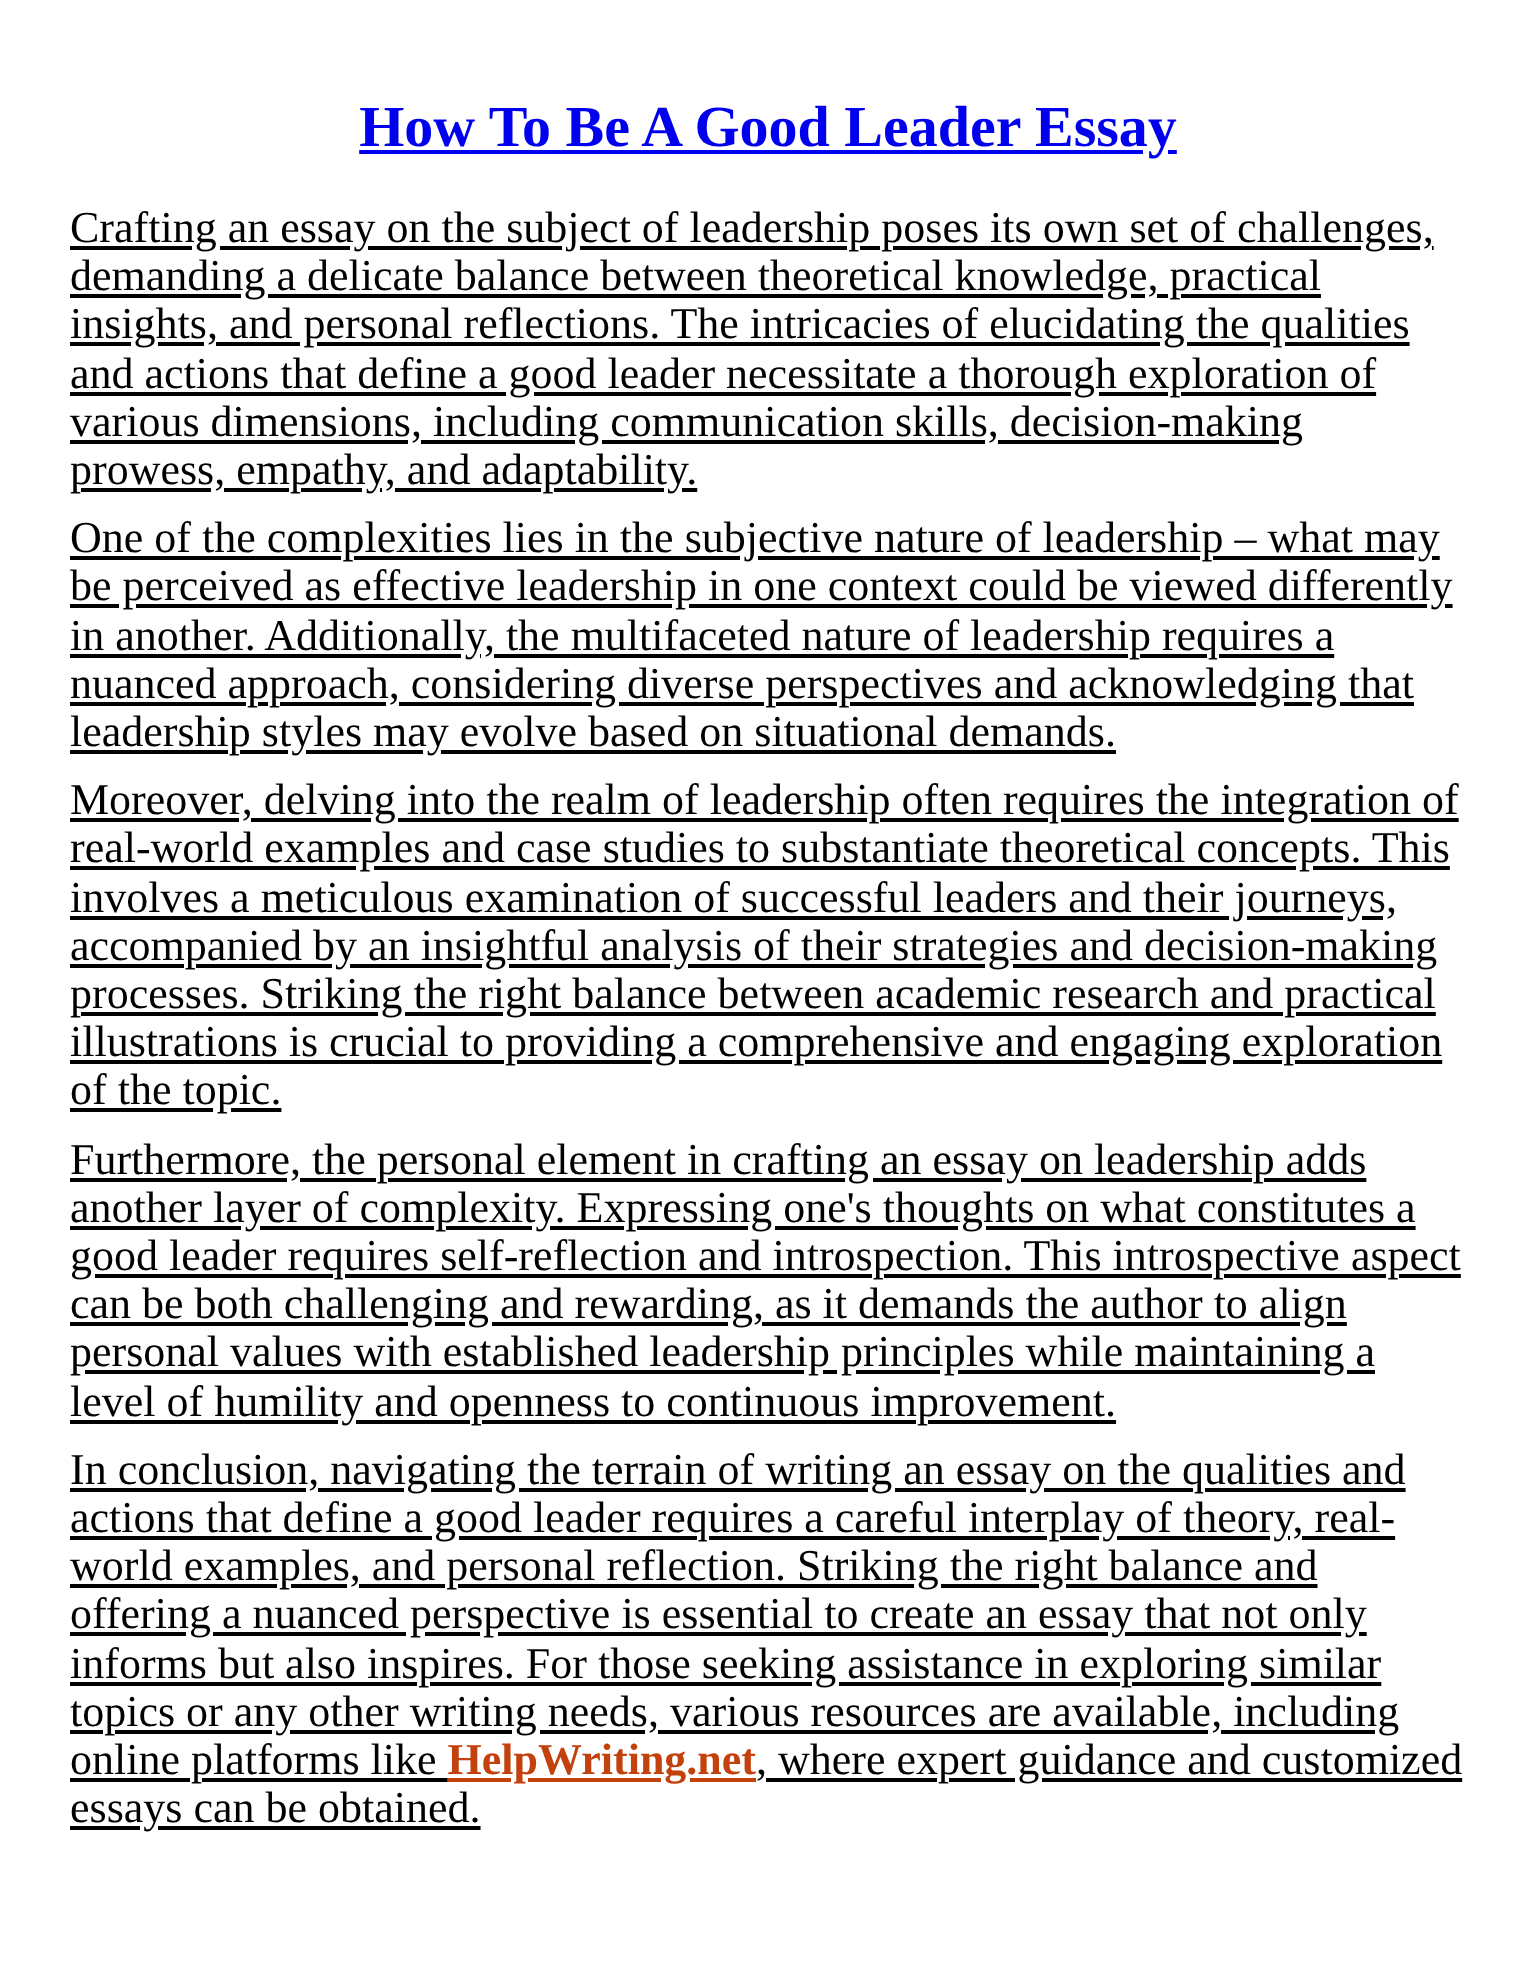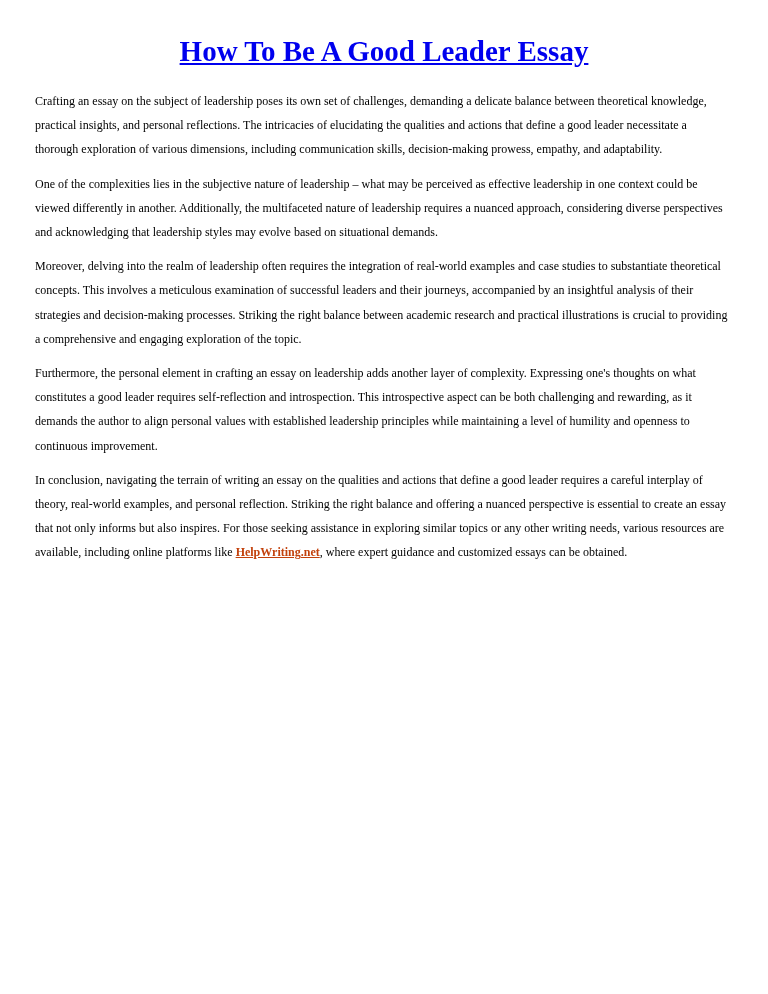--- a/index.html
+++ b/index.html
@@ -9,39 +9,41 @@
     }
     body {
       width: 768px;
       height: 994px;
       overflow: hidden;
       font-family: "Liberation Serif", "DejaVu Serif", serif;
       color: #000000;
     }
     .page {
       padding: 0 35px 0 35px;
+      margin-top: 13px;
     }
     .title-wrap {
       text-align: center;
       margin: 0;
       padding-top: 33px;
       height: 51px;
       box-sizing: content-box;
     }
     .title-link {
       font-size: 29px;
       font-weight: bold;
       color: #0000EE;
       text-decoration: underline;
       line-height: 36px;
     }
     p.para {
-      font-size: 12px;
+      font-size: 22px;
       line-height: 24.2px;
       margin: 0 0 10px 0;
+      text-decoration: underline;
     }
     p.para:first-of-type {
       margin-top: 5px;
     }
     .inline-link {
       color: #c2410c;
       font-weight: bold;
       text-decoration: underline;
     }
   </style>

